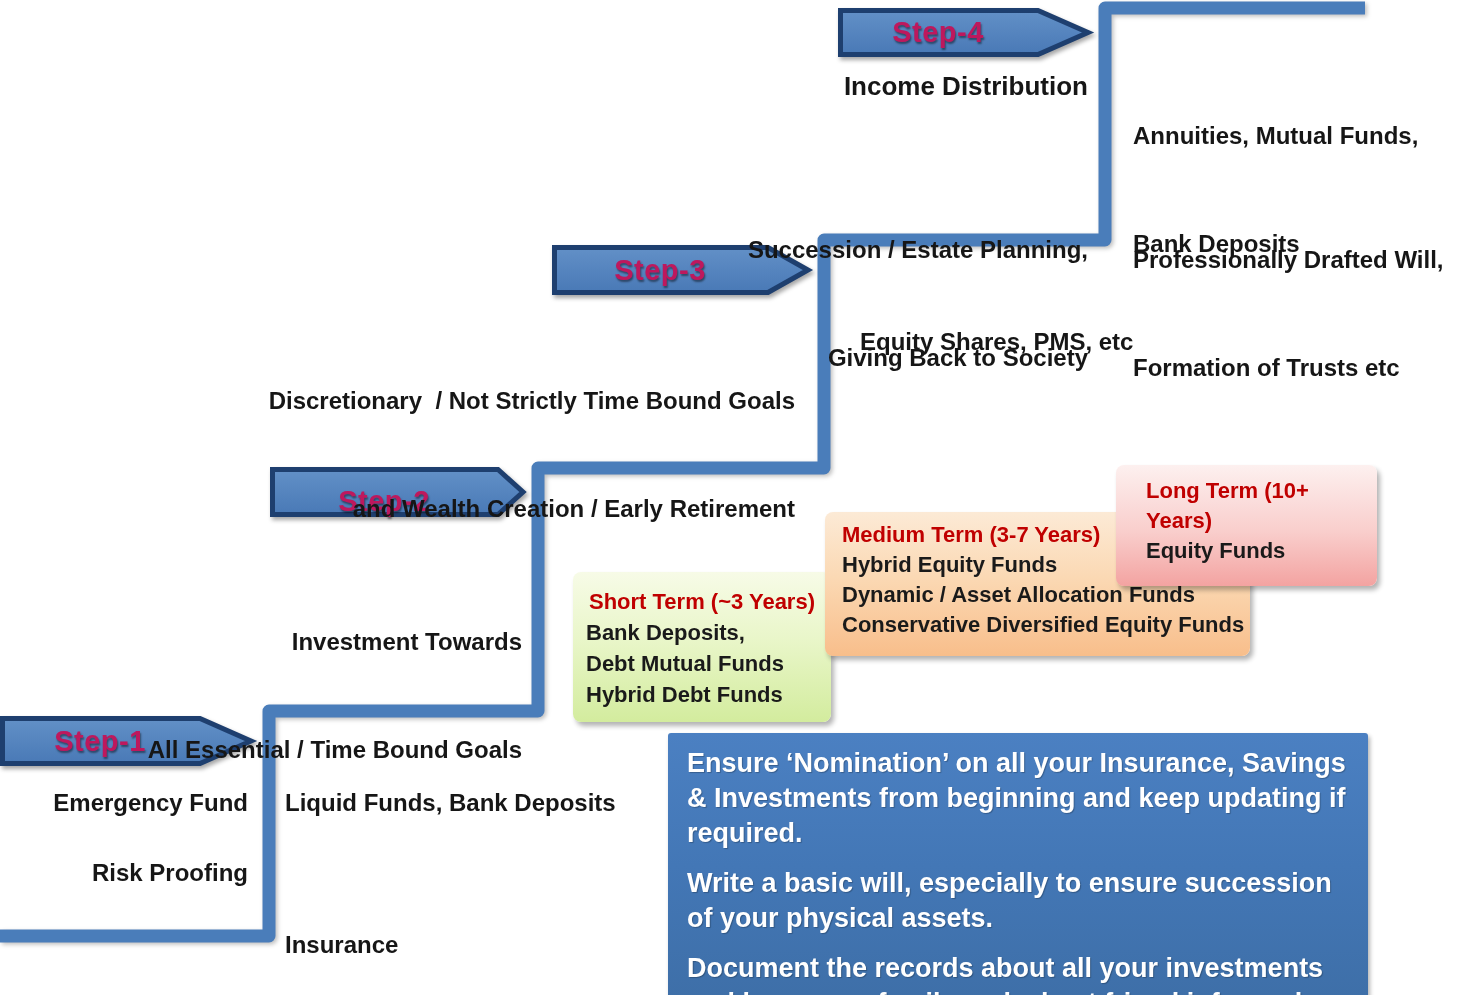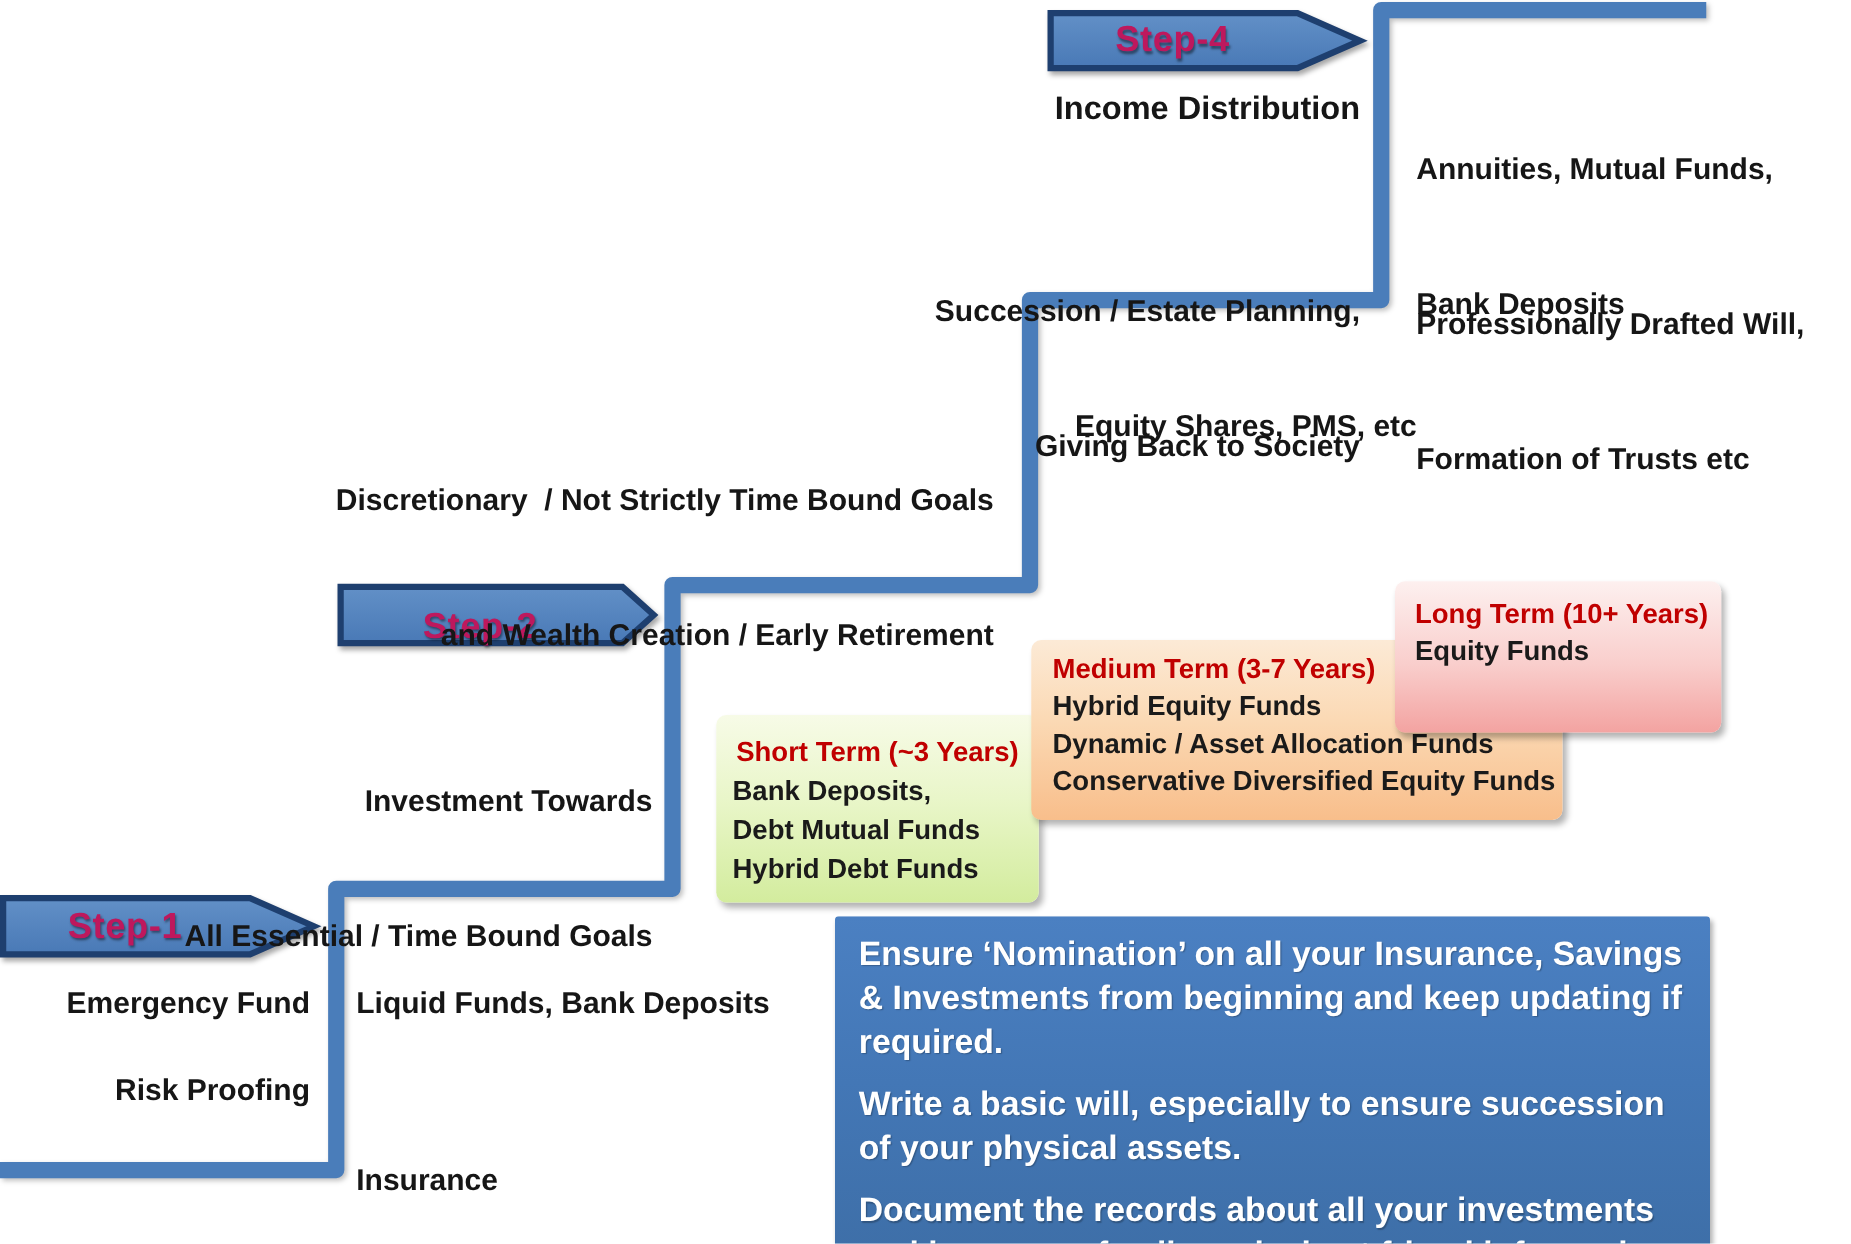--- a/index.html
+++ b/index.html
@@ -31,21 +31,21 @@
   .hbox .line{white-space:pre-wrap;}
   #short-term-box{left:573px;top:572px;width:258px;height:136px;
     background:linear-gradient(180deg,#F7FBE7 0%,#E9F6C9 45%,#D3EC9E 100%);padding-top:14px;line-height:31px;}
   #short-term-box .title{text-align:center;}
   #short-term-box .line{padding-left:13px;}
   #medium-term-box{left:825px;top:512px;width:425px;height:136px;
     background:linear-gradient(180deg,#FCEAD6 0%,#FBD9B4 45%,#F8BE8B 100%);padding-top:8px;}
   #medium-term-box .title,#medium-term-box .line{padding-left:17px;}
   #long-term-box{left:1116px;top:465px;width:261px;height:110px;
     background:linear-gradient(180deg,#FDF0EF 0%,#F9CECC 55%,#F3A3A1 100%);padding-top:11px;}
-  #long-term-box .title,#long-term-box .line{padding-left:16px;}
+  #long-term-box .title,#long-term-box .line{padding-left:30px;}
   
   #note-box{
     position:absolute;left:668px;top:733px;width:700px;height:269px;border-radius:3px;
     background:linear-gradient(180deg,#4B80C2 0%,#45779B0 50%,#3E6FA8 100%);
     background:linear-gradient(180deg,#4B80C2 0%,#4377B6 50%,#3E6FA8 100%);
     box-shadow:2px 3px 4px rgba(0,0,0,0.3);border-bottom:3px solid #35619B;
     box-sizing:border-box;padding:13px 20px 0 19px;
     color:#ffffff;font-size:27px;line-height:35px;
   }
   #note-box p{margin:0 0 15px 0;white-space:pre-wrap;text-shadow:1px 1px 1px rgba(0,0,0,0.25);}
@@ -78,20 +78,32 @@
           <linearGradient id="ag2" x1="0" y1="0" x2="0" y2="1">
         <stop offset="0" stop-color="#6290C7"></stop>
             <stop offset="1" stop-color="#4979B6"></stop>
       </linearGradient>
         </defs>
       <polygon points="2.5,2.5 228,2.5 253,25 228,47.5 2.5,47.5" fill="url(#ag2)" stroke="#1E3F6F" stroke-width="5"></polygon>
     </svg>
     <span class="lbl" style="width:228px;">Step-2</span>
   </div>
 
+  <div class="arrow" style="left:552px;top:245px;width:259px;height:50px;">
+    <svg width="259" height="50" viewBox="0 0 259 50">
+      <defs>
+          <linearGradient id="ag3" x1="0" y1="0" x2="0" y2="1">
+        <stop offset="0" stop-color="#6290C7"></stop>
+            <stop offset="1" stop-color="#4979B6"></stop>
+      </linearGradient>
+        </defs>
+      <polygon points="2.5,2.5 216,2.5 256,25 216,47.5 2.5,47.5" fill="url(#ag3)" stroke="#1E3F6F" stroke-width="5"></polygon>
+    </svg>
+    <span class="lbl" style="width:216px;">Step-3</span>
+  </div>
 
   <div class="arrow" style="left:838px;top:8px;width:253px;height:49px;">
     <svg width="253" height="49" viewBox="0 0 253 49">
       <defs>
           <linearGradient id="ag4" x1="0" y1="0" x2="0" y2="1">
         <stop offset="0" stop-color="#6290C7"></stop>
             <stop offset="1" stop-color="#4979B6"></stop>
       </linearGradient>
         </defs>
       <polygon points="2.5,2.5 200,2.5 250,24.5 200,46.5 2.5,46.5" fill="url(#ag4)" stroke="#1E3F6F" stroke-width="5"></polygon>

